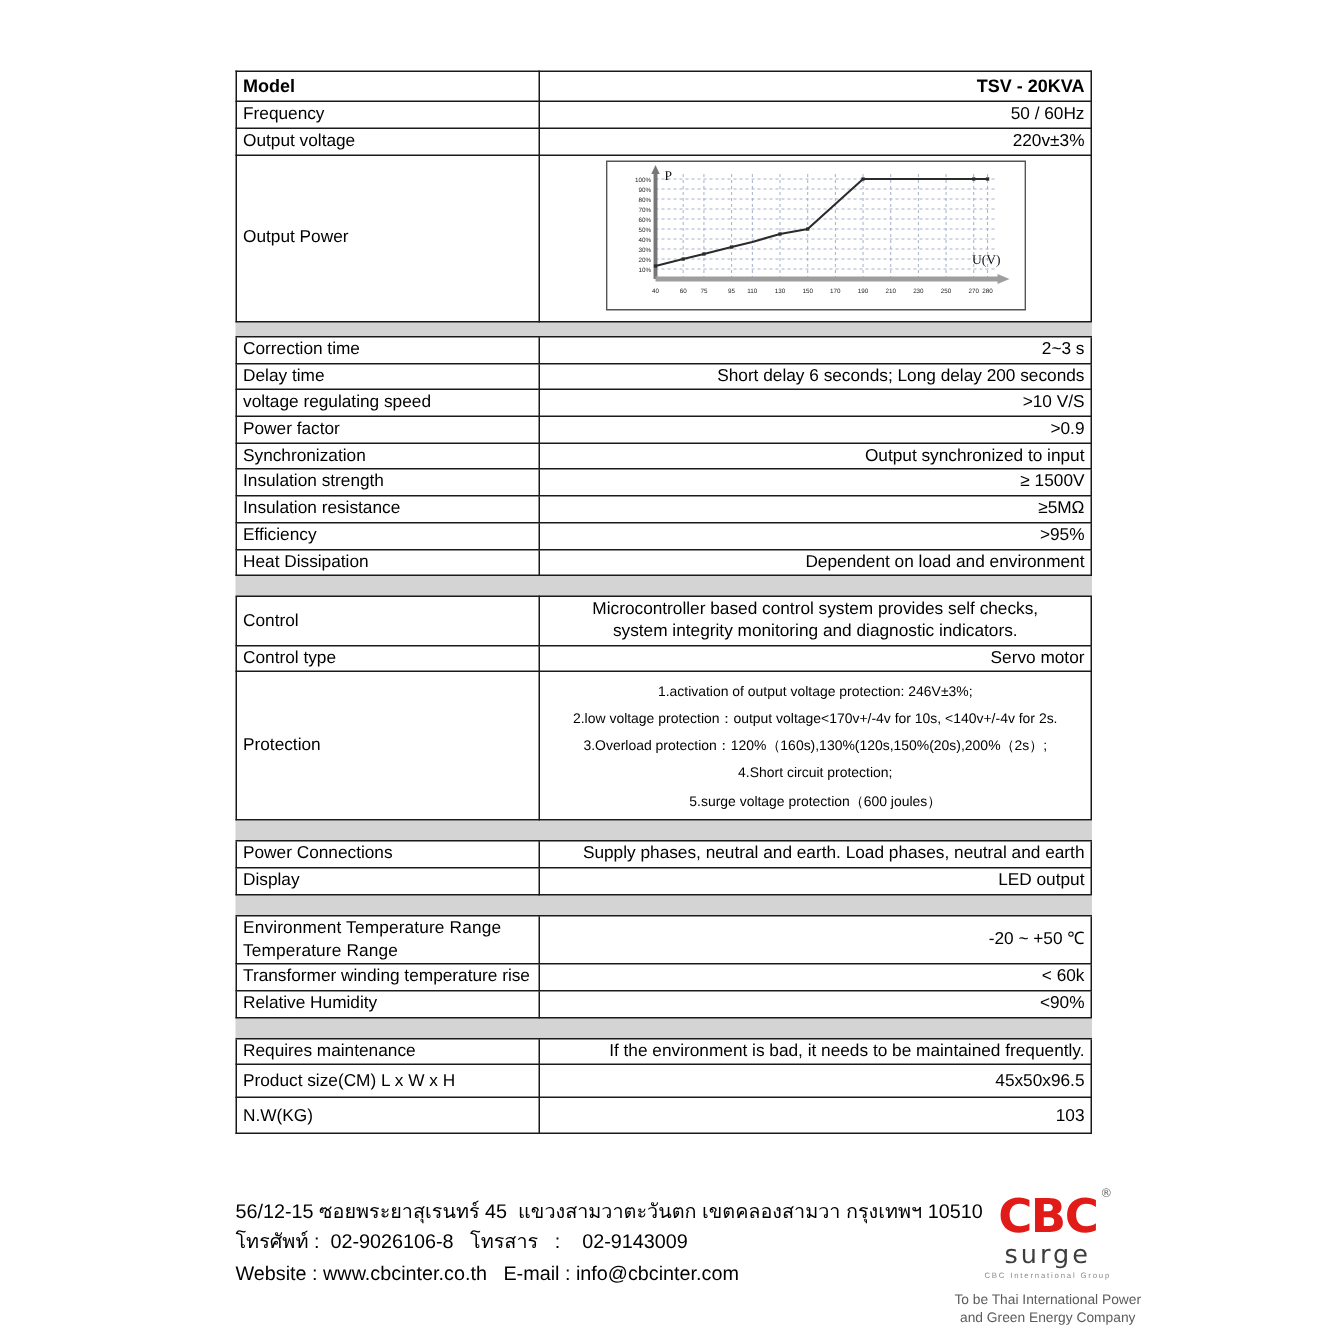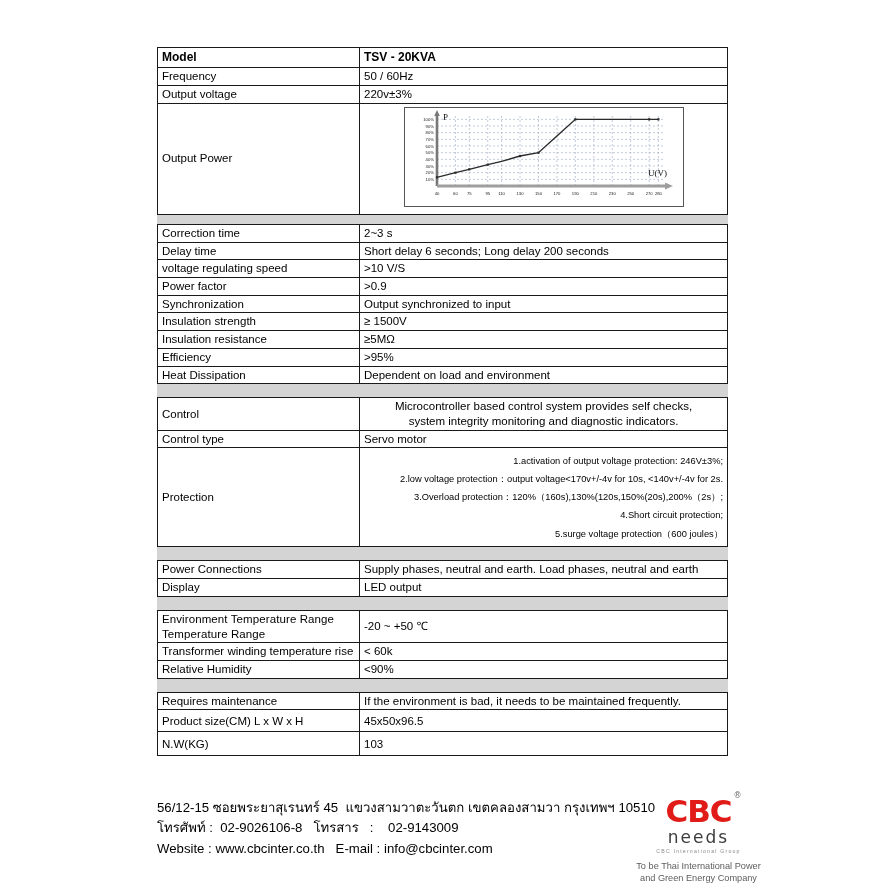--- a/index.html
+++ b/index.html
@@ -32,21 +32,21 @@
   }
   .spec-table td {
     border: 1px solid #1a1a1a;
     padding: 1px 4px;
     font-size: 11.5px;
     line-height: 1.28;
     vertical-align: middle;
     background: #ffffff;
   }
   .col-label { width: 202px; }
-  .col-value { width: 368px; text-align: left; }
+  .col-value { width: 368px; text-align: right; }
 
   .row-model td {
     font-weight: bold;
     font-size: 12px;
     padding-top: 2px;
     padding-bottom: 2px;
   }
   .row-model .col-label { text-align: left; }
 
   
@@ -77,21 +77,21 @@
     padding: 0;
     line-height: 0;
   }
 
   .control-text {
     text-align: center;
     line-height: 1.45;
     padding: 5px 4px;
   }
   .protection-cell {
-    text-align: right;
+    text-align: center;
     padding: 10px 6px 10px 10px;
     height: 96px;
     vertical-align: middle;
   }
   .protection-cell .pitem {
     font-size: 9.3px;
     line-height: 1.95;
     white-space: nowrap;
   }
 
@@ -390,21 +390,21 @@
   <div class="footer">
     <div class="footer-line">56/12-15 ซอยพระยาสุเรนทร์ 45  แขวงสามวาตะวันตก เขตคลองสามวา กรุงเทพฯ 10510</div>
     <div class="footer-line">โทรศัพท์ :  02-9026106-8   โทรสาร   :    02-9143009</div>
     <div class="footer-line">Website : www.cbcinter.co.th   E-mail : info@cbcinter.com</div>
   </div>
 
   <div class="logo-block">
     <div class="logo-cbc">
       <span>CBC</span><span class="logo-reg">®</span>
     </div>
-    <div class="logo-group">needs</div>
+    <div class="logo-group">surge</div>
     <div class="logo-sub">CBC International Group</div>
     <div class="logo-tagline">
       <div>To be Thai International Power</div>
       <div>and Green Energy Company</div>
     </div>
   </div>
 
 </div>
 
 </body></html>

